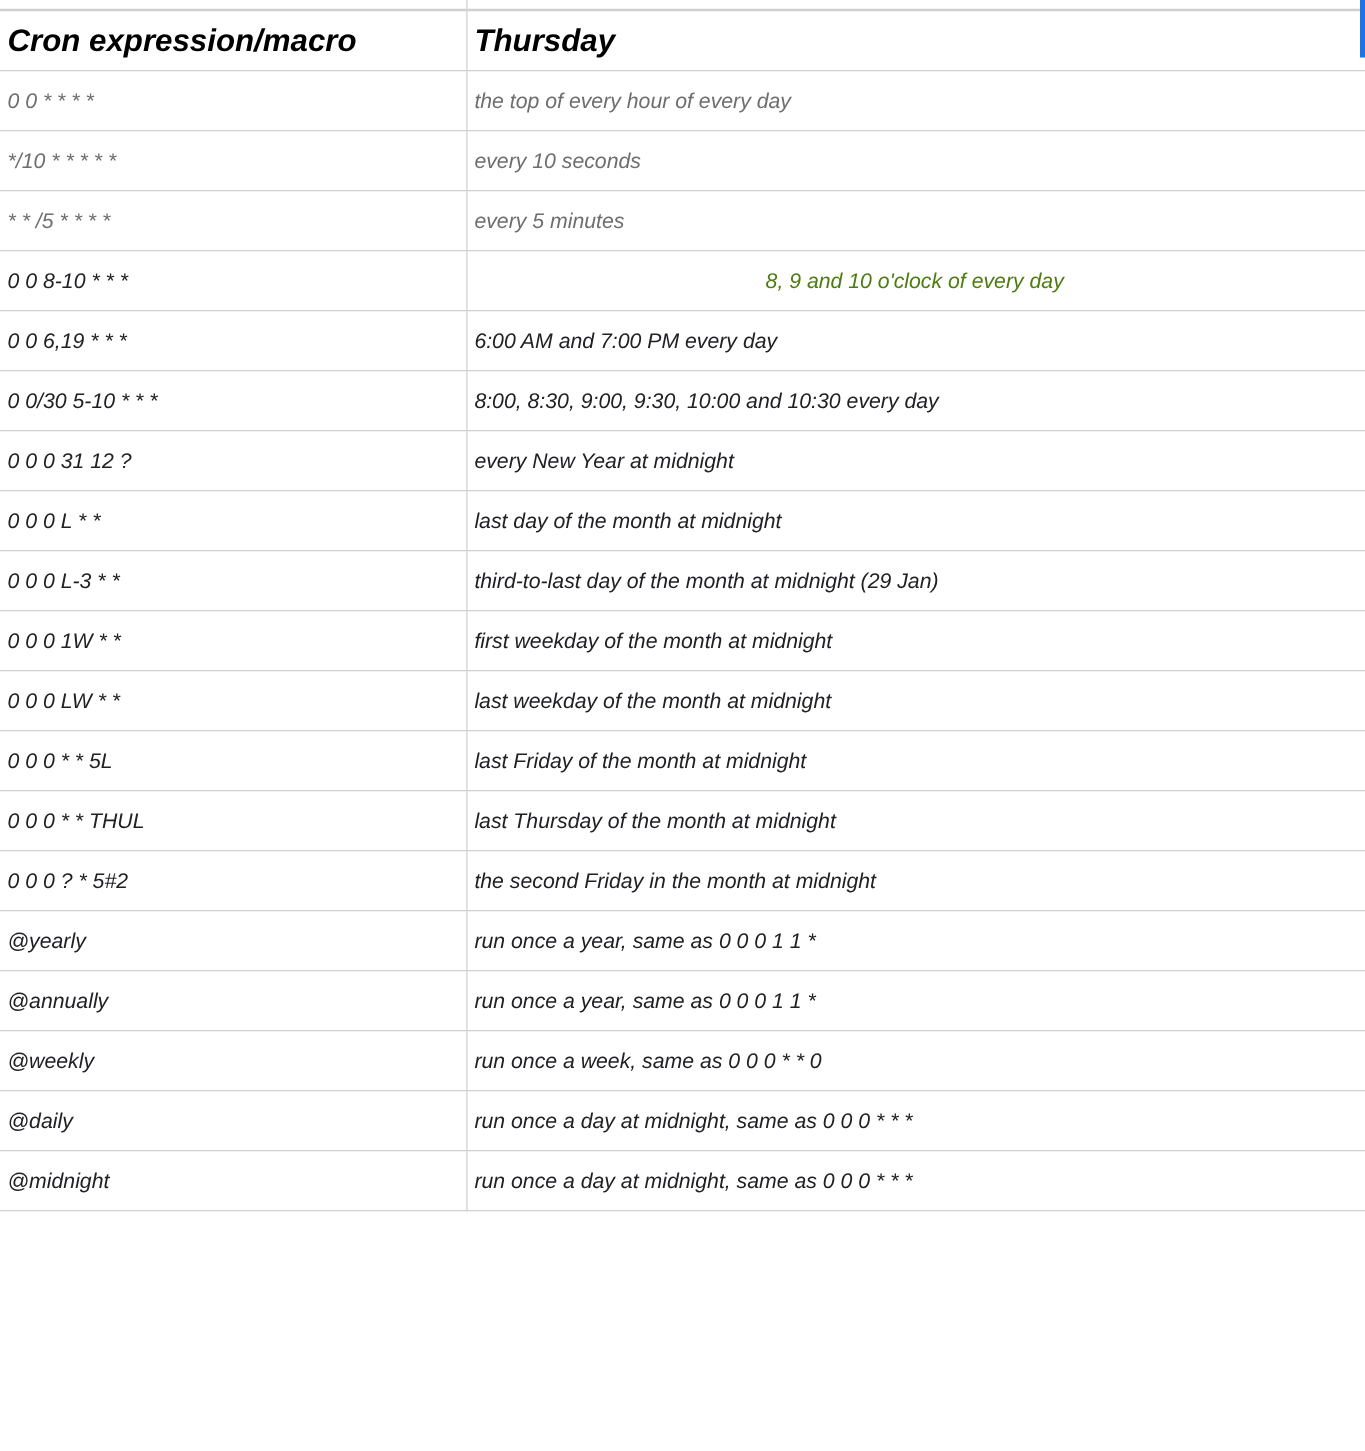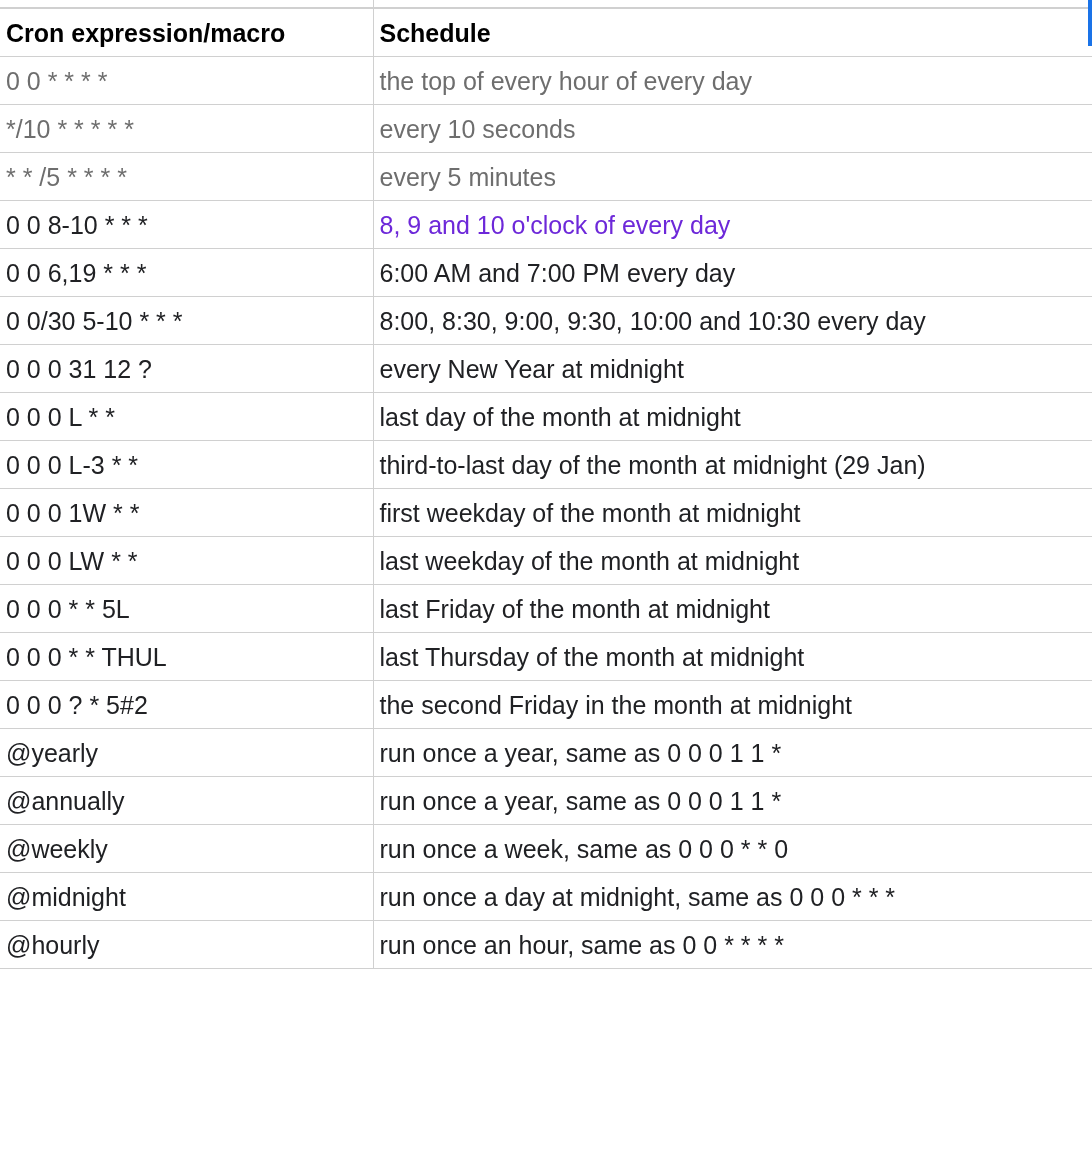--- a/index.html
+++ b/index.html
@@ -12,37 +12,38 @@
     height: 1161px;
     font-family: "Liberation Sans", sans-serif;
     color: #1a1a1a;
     overflow: hidden;
   }
   .table-wrap {
     position: relative;
     width: 1092px;
     height: 819px;
     box-sizing: border-box;
+    font-style: italic;
   }
   table.cron-table {
     border-collapse: collapse;
     width: 1092px;
     table-layout: fixed;
   }
   table.cron-table col.col-expr { width: 373px; }
   table.cron-table col.col-sched { width: 719px; }
 
   .cron-table tr {
     height: 48px;
   }
   .cron-table th, .cron-table td {
     border-bottom: 1px solid #d0d0d0;
     padding: 0 8px 0 6px;
     vertical-align: middle;
-    font-size: 25px;
+    font-size: 17px;
     line-height: 30px;
     white-space: nowrap;
     overflow: hidden;
     text-overflow: clip;
   }
   .cron-table th {
     font-weight: bold;
     font-size: 25px;
     color: #000000;
     text-align: left;
@@ -56,21 +57,22 @@
     color: #202124;
   }
   .cron-table td.sched {
     color: #202124;
   }
   .cron-table tr.muted td.expr,
   .cron-table tr.muted td.sched {
     color: #6e6e6e;
   }
   .cron-table tr.semi td.sched {
-    color: #6d28d9;
+    color: #4d7c0f;
+    text-align: center;
   }
   
   .top-strip {
     height: 8px;
     width: 1092px;
     background: #ffffff;
     border-bottom: 1px solid #d0d0d0;
     box-sizing: border-box;
     position: relative;
   }
@@ -102,21 +104,21 @@
   <div class="edge-accent"></div>
 
   <table class="cron-table">
     <colgroup>
       <col class="col-expr">
       <col class="col-sched">
     </colgroup>
     <thead>
       <tr>
         <th class="expr">Cron expression/macro</th>
-        <th class="sched">Schedule</th>
+        <th class="sched">Thursday</th>
       </tr>
     </thead>
     <tbody id="table-body">
         <tr class="muted">
           <td class="expr">0 0 * * * *</td>
           <td class="sched">the top of every hour of every day</td>
         </tr>
         <tr class="muted">
           <td class="expr">*/10 * * * * *</td>
           <td class="sched">every 10 seconds</td>
@@ -175,22 +177,22 @@
         </tr>
         <tr class="">
           <td class="expr">@annually</td>
           <td class="sched">run once a year, same as 0 0 0 1 1 *</td>
         </tr>
         <tr class="">
           <td class="expr">@weekly</td>
           <td class="sched">run once a week, same as 0 0 0 * * 0</td>
         </tr>
         <tr class="">
-          <td class="expr">@midnight</td>
+          <td class="expr">@daily</td>
           <td class="sched">run once a day at midnight, same as 0 0 0 * * *</td>
         </tr>
         <tr class="">
-          <td class="expr">@hourly</td>
-          <td class="sched">run once an hour, same as 0 0 * * * *</td>
+          <td class="expr">@midnight</td>
+          <td class="sched">run once a day at midnight, same as 0 0 0 * * *</td>
         </tr>
       </tbody>
   </table>
 </div>
 
 </body></html>

